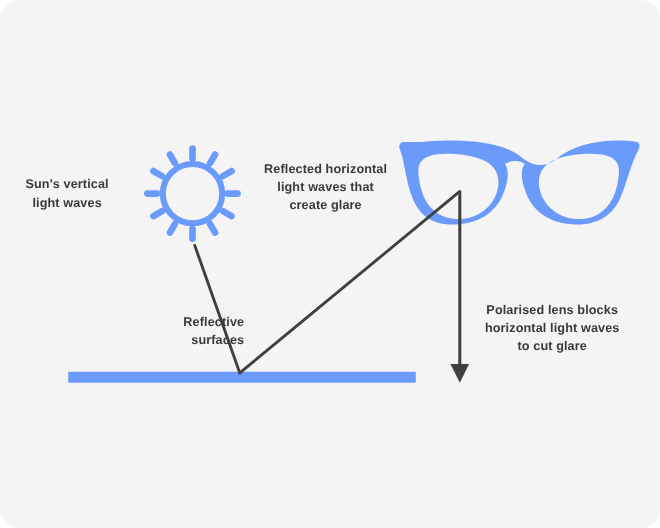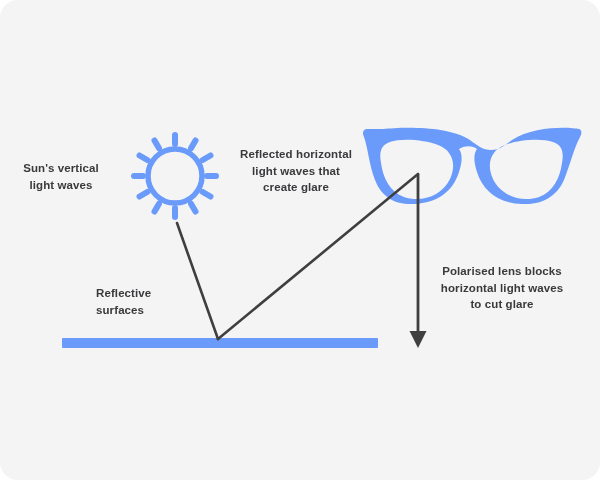--- a/index.html
+++ b/index.html
@@ -42,28 +42,28 @@
     width: 110px;
     text-align: center;
   }
   .label-center {
     left: 228px;
     top: 146px;
     width: 136px;
     text-align: center;
   }
   .label-surface {
-    left: 96px;
+    left: 112px;
     top: 285px;
     width: 110px;
-    text-align: left;
+    text-align: right;
   }
   .label-right {
     left: 428px;
-    top: 263px;
+    top: 274px;
     width: 148px;
     text-align: center;
   }
   svg.art {
     position: absolute;
     left: 0;
     top: 0;
     width: 600px;
     height: 480px;
     overflow: visible;

